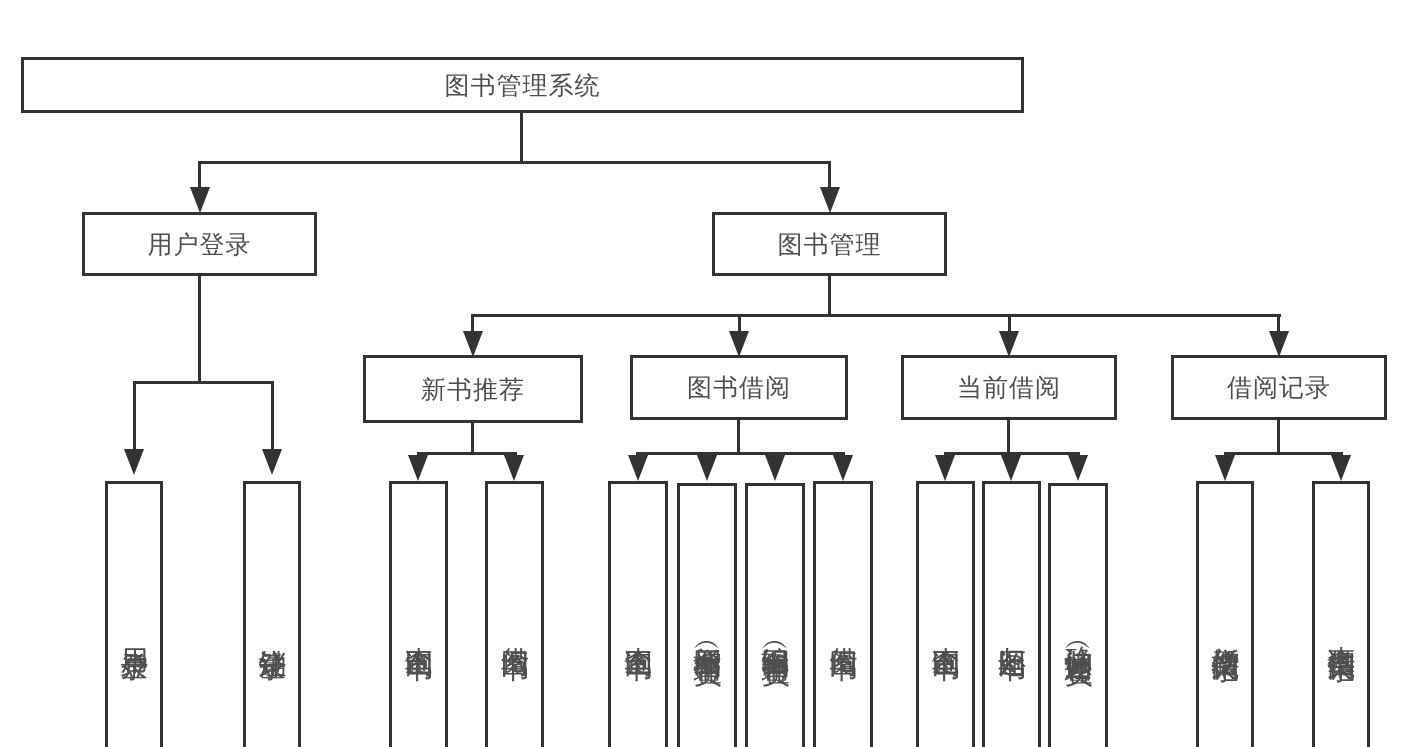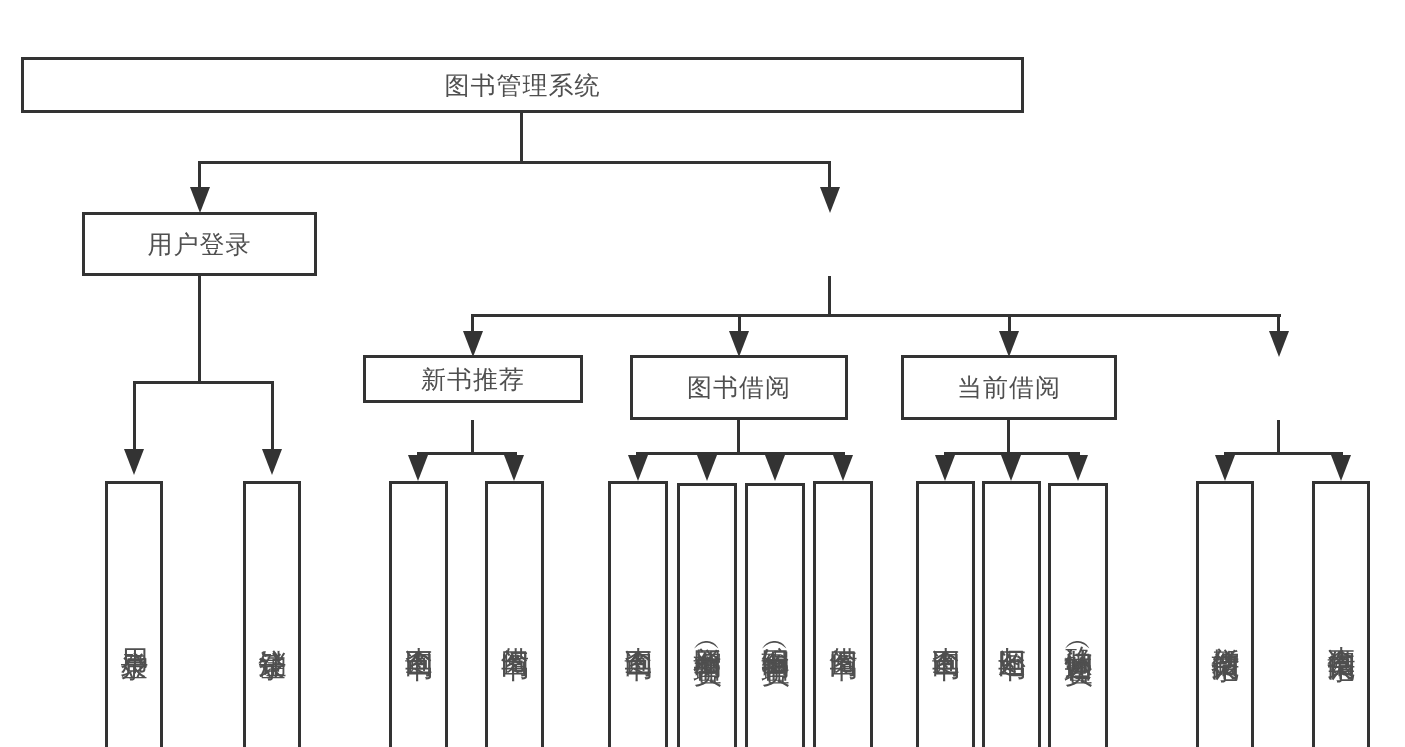--- a/index.html
+++ b/index.html
@@ -116,29 +116,35 @@
   <div class="arrow" style="left:1215px; top:411px;"></div>
   <div class="arrow" style="left:1331px; top:411px;"></div>
 
   <div class="node h-node" style="left:21px; top:13px; width:1003px; height:56px;">
     <span class="label">图书管理系统</span>
   </div>
 
   <div class="node h-node" style="left:82px; top:168px; width:235px; height:64px;">
     <span class="label">用户登录</span>
   </div>
+  <div class="node h-node" style="left:712px; top:168px; width:235px; height:64px;">
+    <span class="label">图书管理</span>
+  </div>
 
-  <div class="node h-node" style="left:363px; top:311px; width:220px; height:48px;text-align:center;">
+  <div class="node h-node" style="left:363px; top:311px; width:220px; height:68px;text-align:center;">
     <span class="label">新书推荐</span>
   </div>
   <div class="node h-node" style="left:630px; top:311px; width:218px; height:65px;">
     <span class="label">图书借阅</span>
   </div>
   <div class="node h-node" style="left:901px; top:311px; width:216px; height:65px;">
     <span class="label">当前借阅</span>
+  </div>
+  <div class="node h-node" style="left:1171px; top:311px; width:216px; height:65px;">
+    <span class="label">借阅记录</span>
   </div>
 
   <div class="node v-node" style="left:105px; top:437px; width:58px; height:298px;">
     <span class="label">用户登录</span>
   </div>
   <div class="node v-node" style="left:243px; top:437px; width:58px; height:298px;">
     <span class="label">注销登录</span>
   </div>
 
   <div class="node v-node" style="left:389px; top:437px; width:59px; height:296px;">

